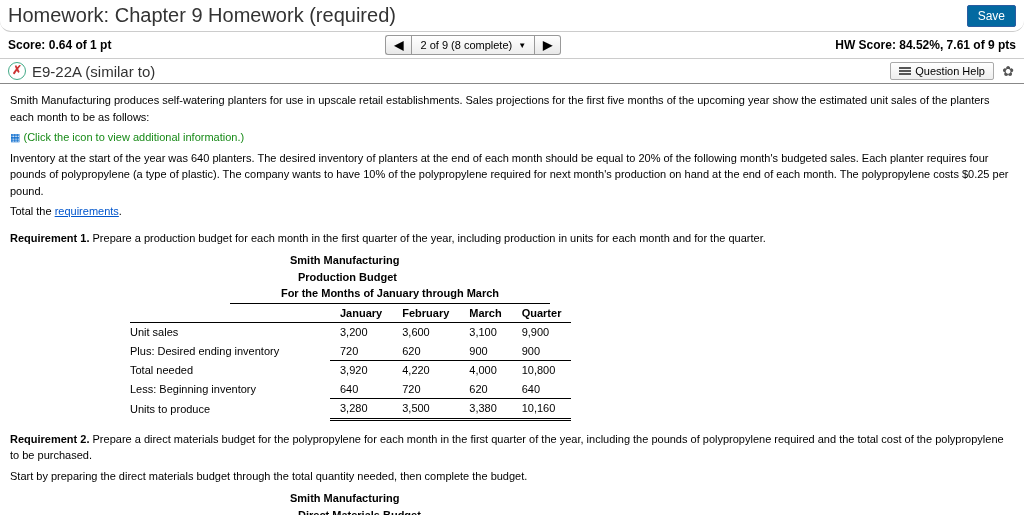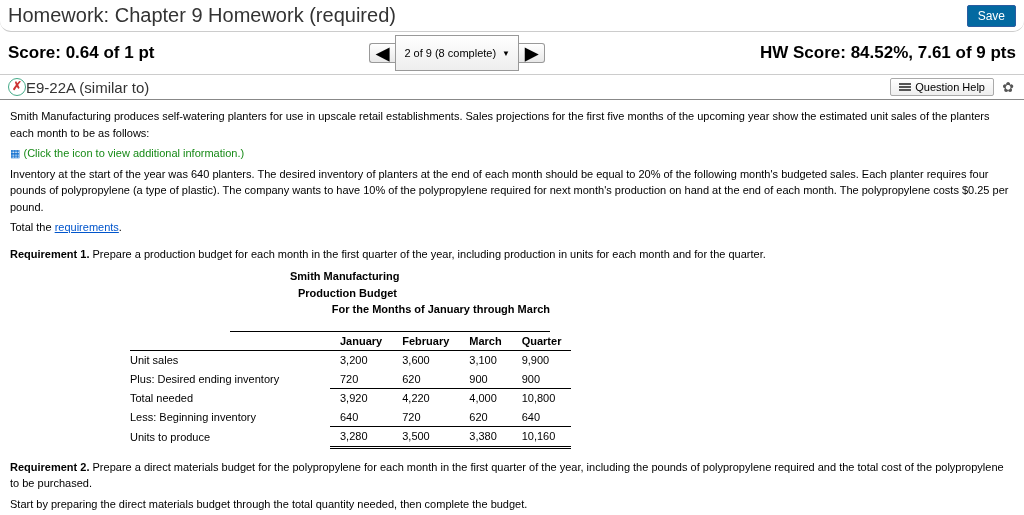--- a/index.html
+++ b/index.html
@@ -1,46 +1,46 @@
 <!DOCTYPE html>
 <html><head>
 <meta charset="utf-8">
 <style>
   * { box-sizing: border-box; margin: 0; padding: 0; }
   body { font-family: Arial, Helvetica, sans-serif; font-size: 11px; color: #000; background: #fff; width: 1024px; }
   .titlebar { background: #fff; padding: 4px 8px; display: flex; justify-content: space-between; align-items: center; border-bottom: 1px solid #ccc; border-radius: 11px; }
   .titlebar h1 { font-size: 20px; font-weight: normal; color: #333; }
   .save-btn { background: #0369a1; color: #fff; border: 1px solid #2a5ca0; padding: 3px 10px; font-size: 12px; cursor: pointer; border-radius: 2px; }
   .scorebar { display: flex; justify-content: space-between; align-items: center; padding: 3px 8px; border-bottom: 1px solid #ccc; }
-  .scorebar .left, .scorebar .right { font-size: 17px; font-weight: bold; }
+  .scorebar .left, .scorebar .right { font-size: 12px; font-weight: bold; }
   .scorebar .center { display: flex; align-items: center; gap: 0; }
   .nav-btn { width: 26px; height: 20px; background: linear-gradient(#fff,#e8e8e8); border: 1px solid #999; display: flex; align-items: center; justify-content: center; cursor: pointer; font-size: 10px; }
   .nav-btn.left { border-radius: 3px 0 0 3px; border-right: none; }
   .nav-btn.right { border-radius: 0 3px 3px 0; border-left: none; }
-  .progress { height: 36px; border: 1px solid #999; display: flex; align-items: center; padding: 0 8px; background: linear-gradient(#fff,#eee); font-size: 11px; gap: 6px; cursor: pointer; }
+  .progress { height: 20px; border: 1px solid #999; display: flex; align-items: center; padding: 0 8px; background: linear-gradient(#fff,#eee); font-size: 11px; gap: 6px; cursor: pointer; }
   .progress .down { font-size: 8px; }
   .questionbar { display: flex; justify-content: space-between; align-items: center; padding: 3px 8px; border-bottom: 1px solid #888; }
-  .questionbar .qleft { display: flex; align-items: flex-end; gap: 0; }
+  .questionbar .qleft { display: flex; align-items: flex-end; gap: 6px; }
   .qicon { width: 18px; height: 18px; border: 1.5px solid #4a8; border-radius: 50%; position: relative; display: inline-block; }
   .qicon::before { content: "✗"; position: absolute; color: #c33; font-size: 12px; font-weight: bold; left: 3px; top: 0; }
   .qtitle { font-size: 15px; color: #333; }
   .questionbar .qright { display: flex; align-items: center; gap: 6px; }
   .help-btn { background: linear-gradient(#fff,#eee); border: 1px solid #aaa; padding: 2px 8px; font-size: 11px; display: flex; align-items: center; gap: 4px; cursor: pointer; border-radius: 2px; }
   .gear { width: 16px; height: 16px; display: flex; align-items: center; justify-content: center; font-size: 14px; color: #555; cursor: pointer; }
   .content { padding: 8px 10px; line-height: 1.5; }
   .content p { margin-bottom: 4px; }
   .link-green { color: #178a17; cursor: pointer; }
   .link-blue { color: #0055cc; text-decoration: underline; cursor: pointer; }
   .data-icon { color: #0066cc; font-size: 11px; cursor: pointer; }
   .req { margin-top: 10px; }
   .req b { font-weight: bold; }
   .budget-block { margin: 6px 0 6px 120px; }
   .budget-title { text-align: left; font-weight: bold; margin-left: 160px; }
   .budget-sub { text-align: left; font-weight: bold; margin-left: 168px; }
-  .budget-period { text-align: right; font-weight: bold; margin-left: 100px; border-bottom: 1px solid #000; width: 320px; padding-bottom: 13px; }
+  .budget-period { text-align: center; font-weight: bold; margin-left: 100px; border-bottom: 1px solid #000; width: 320px; padding-bottom: 1px; }
   table.budget { border-collapse: collapse; margin-top: 0; }
   table.budget th, table.budget td { padding: 1px 10px; text-align: left; font-size: 11px; }
   table.budget th { border-bottom: 1px solid #000; font-weight: bold; }
   table.budget td.label { text-align: left; padding-left: 0; min-width: 200px; }
   table.budget tr.sub td.num { border-bottom: 1px solid #000; }
   table.budget tr.total td.num { border-top: 1px solid #000; border-bottom: 3px double #000; }
   .list-icon { display:inline-block; width:12px; }
   .list-icon span { display:block; width:12px; height:2px; background:#555; margin:1px 0; }
 </style>
 </head>

